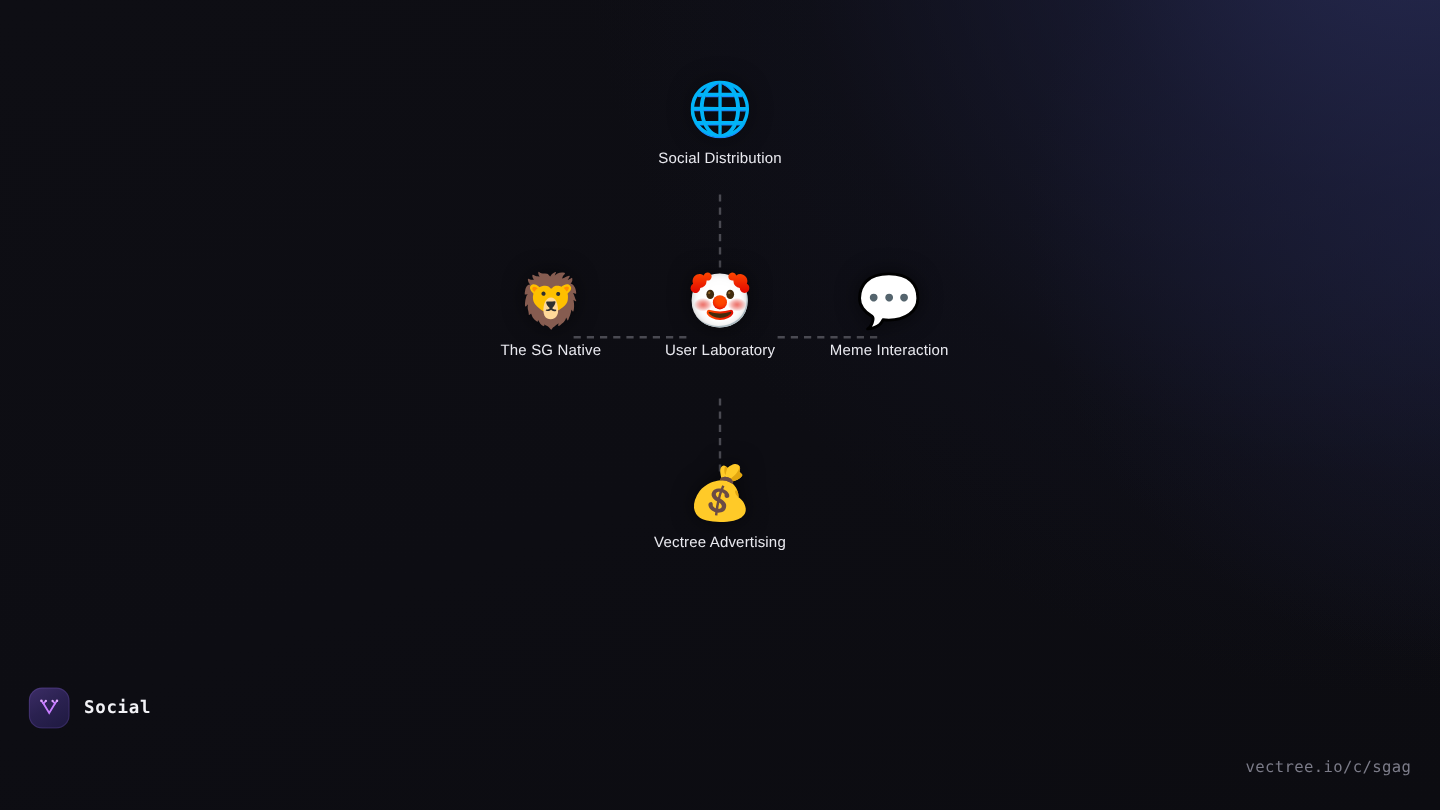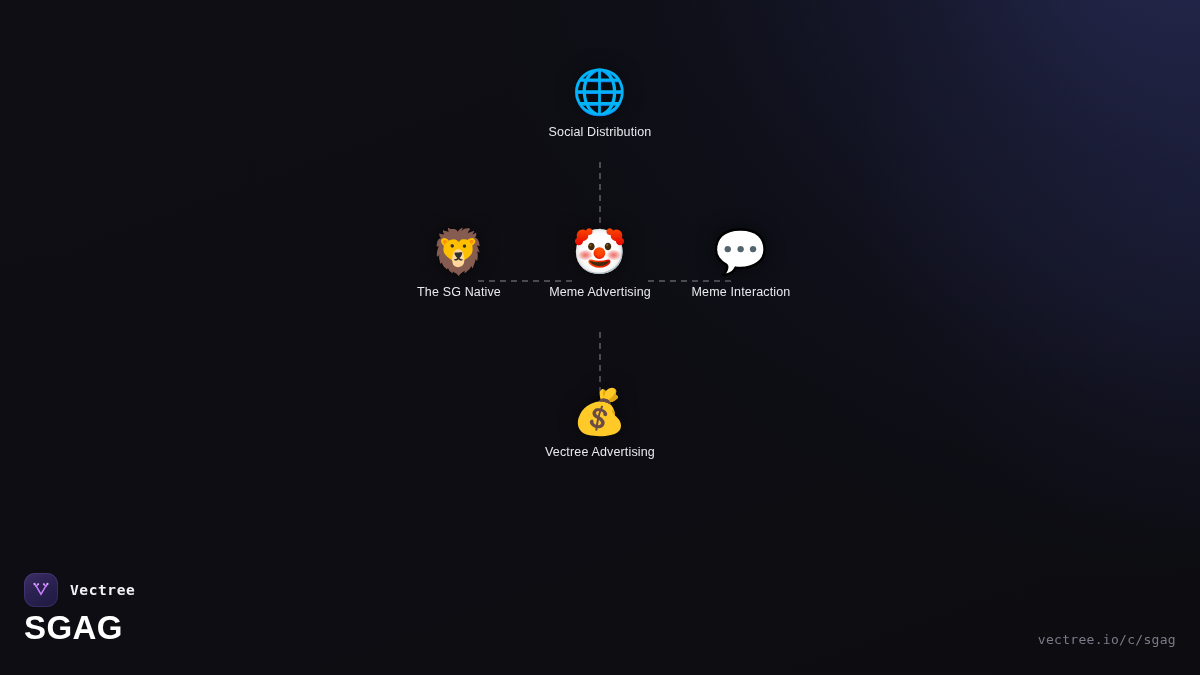--- a/index.html
+++ b/index.html
@@ -114,21 +114,21 @@
       <div class="node-label">Social Distribution</div>
     </div>
 
     <div class="node" style="left: 459px; top: 262px;">
       <div class="node-icon">🦁</div>
       <div class="node-label">The SG Native</div>
     </div>
 
     <div class="node" style="left: 600px; top: 262px;">
       <div class="node-icon">🤡</div>
-      <div class="node-label">Meme Advertising</div>
+      <div class="node-label">User Laboratory</div>
     </div>
 
     <div class="node" style="left: 741px; top: 262px;">
       <div class="node-icon">💬</div>
       <div class="node-label">Meme Interaction</div>
     </div>
 
     <div class="node" style="left: 600px; top: 422px;">
       <div class="node-icon">💰</div>
       <div class="node-label">Vectree Advertising</div>
@@ -149,22 +149,21 @@
             <path d="M14.8 6.2 L13.0 4.4"></path>
           </g>
           <g fill="#e0a8ff">
             <circle cx="3.5" cy="3.9" r="1.05"></circle>
             <circle cx="7.2" cy="4.1" r="0.95"></circle>
             <circle cx="16.5" cy="3.9" r="1.05"></circle>
             <circle cx="12.8" cy="4.1" r="0.95"></circle>
           </g>
         </svg>
       </div>
-      <div id="brand-name">Vectree</div>
+      <div id="brand-name">Social</div>
     </div>
 
-    <div id="page-title">SGAG</div>
 
     <div id="footer-url">vectree.io/c/sgag</div>
 
   </div>
 
 </div>
 
 </body></html>

